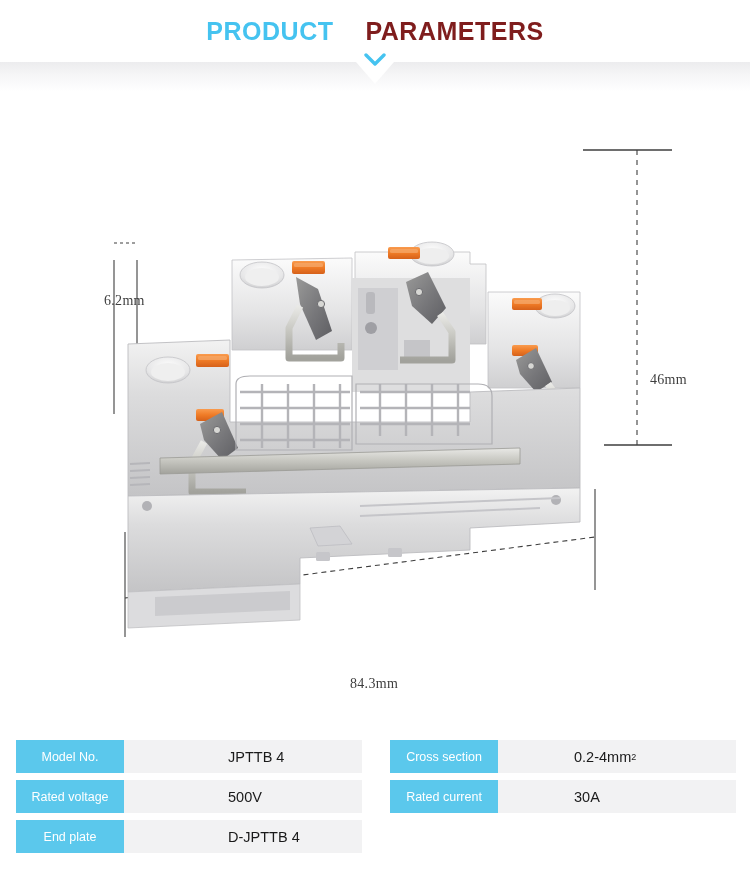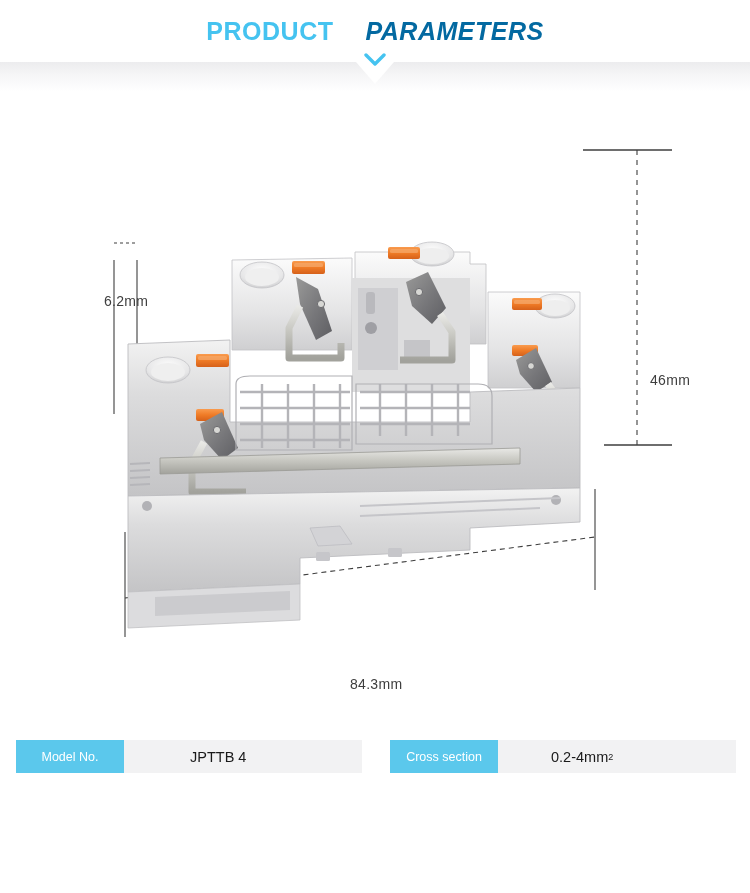--- a/index.html
+++ b/index.html
@@ -16,21 +16,21 @@
     position: relative;
     width: 750px; height: 62px;
     background: #ffffff;
     display: flex; align-items: center; justify-content: center;
   }
   .header-title {
     font-size: 25px; font-weight: bold; letter-spacing: 0.5px;
     white-space: nowrap; line-height: 1;
   }
   .title-product { color: #45c3f0; }
-  .title-parameters { color: #0369a1; margin-left: 32px; font-style: italic; }
+  .title-parameters { color: #7f1d1d; margin-left: 32px; }
 
   .header-band {
     position: absolute; left: 0; top: 62px;
     width: 750px; height: 30px;
     background: linear-gradient(180deg, #ececee 0%, #f6f6f7 45%, #ffffff 100%);
   }
   .band-notch {
     position: absolute; left: 50%; top: 62px;
     transform: translateX(-50%);
     width: 0; height: 0;
@@ -42,20 +42,21 @@
     position: absolute; left: 50%; top: 52px;
     transform: translateX(-50%);
     width: 22px; height: 16px;
   }
 
   
   .diagram {
     position: absolute; left: 0; top: 92px;
     width: 747px; height: 640px;
     background: #ffffff;
+    font-family: Liberation Serif, serif;
   }
   .diagram svg { display: block; }
 
   .dim-label {
     position: absolute;
     font-size: 14px; color: #3e3e3e;
     letter-spacing: 0.3px; white-space: nowrap;
   }
   .dim-62   { left: 104px; top: 201px; }
   .dim-46   { left: 650px; top: 280px; }
@@ -79,24 +80,24 @@
     display: flex; align-items: center; justify-content: center;
     white-space: nowrap;
   }
   .spec-value {
     flex: 1 1 auto;
     height: 33px;
     background: #f2f2f3;
     color: #1a1a1a;
     font-size: 14.5px;
     display: flex; align-items: center;
-    padding-left: 66px;
+    padding-left: 104px;
     white-space: nowrap;
   }
-  .spec-group.right .spec-value { padding-left: 53px; }
+  .spec-group.right .spec-value { padding-left: 76px; }
   sup { font-size: 0.62em; vertical-align: super; }
 </style>
 </head>
 <body>
 
 <div class="page">
 
   <div class="header">
     <div class="header-title">
       <span class="title-product">PRODUCT</span><span class="title-parameters">PARAMETERS</span>
@@ -269,20 +270,34 @@
       </div>
       <div class="spec-group right">
         <div class="spec-label">Cross section</div>
         <div class="spec-value">
             <span>0.2-4mm</span>
             <sup>2</sup>
           </div>
       </div>
     </div>
 
-
     <div class="spec-row">
+      <div class="spec-group">
+        <div class="spec-label">Rated voltage</div>
+        <div class="spec-value">500V</div>
+      </div>
+      <div class="spec-group right">
+        <div class="spec-label">Rated current</div>
+        <div class="spec-value">30A</div>
+      </div>
+    </div>
+
+    <div class="spec-row">
+      <div class="spec-group">
+        <div class="spec-label">End plate</div>
+        <div class="spec-value">D-JPTTB 4</div>
+      </div>
       <div class="spec-group right">
       </div>
     </div>
 
   </div>
 </div>
 
 </body></html>

